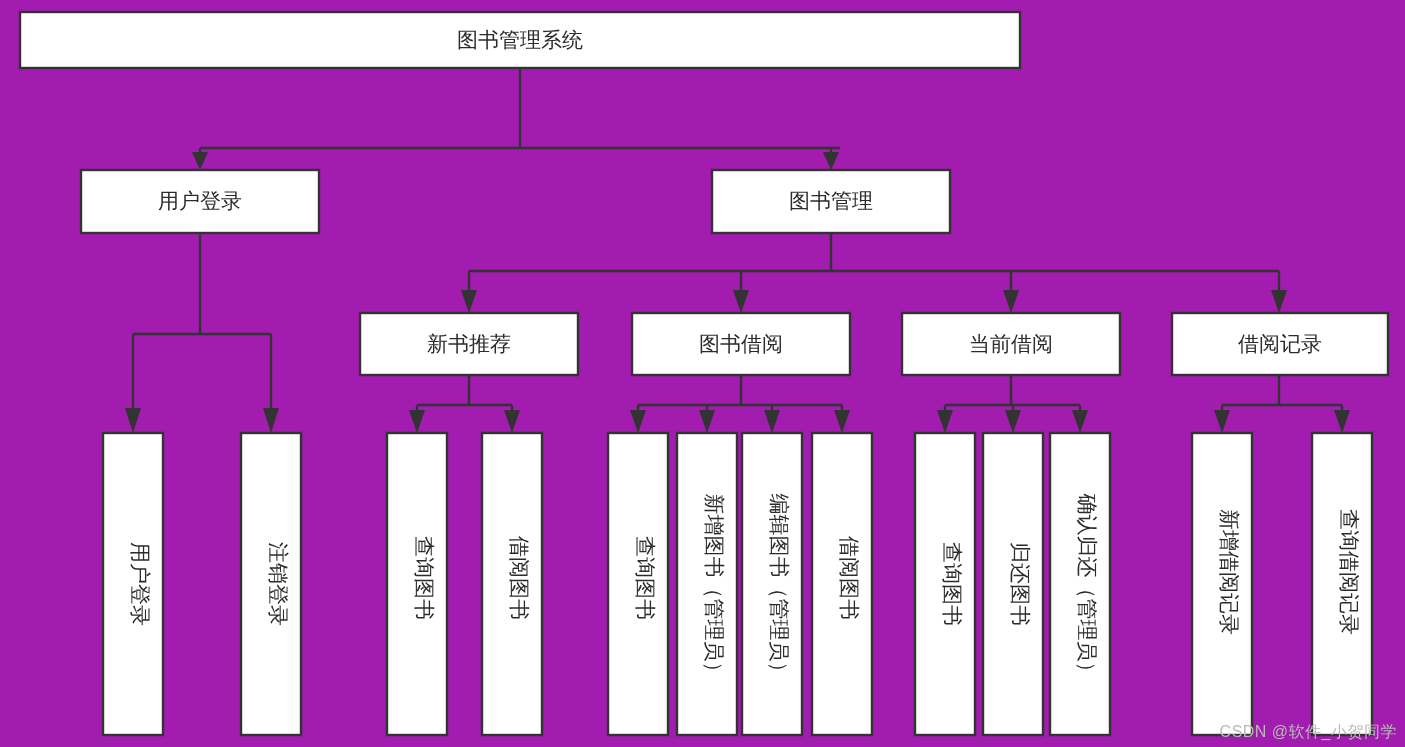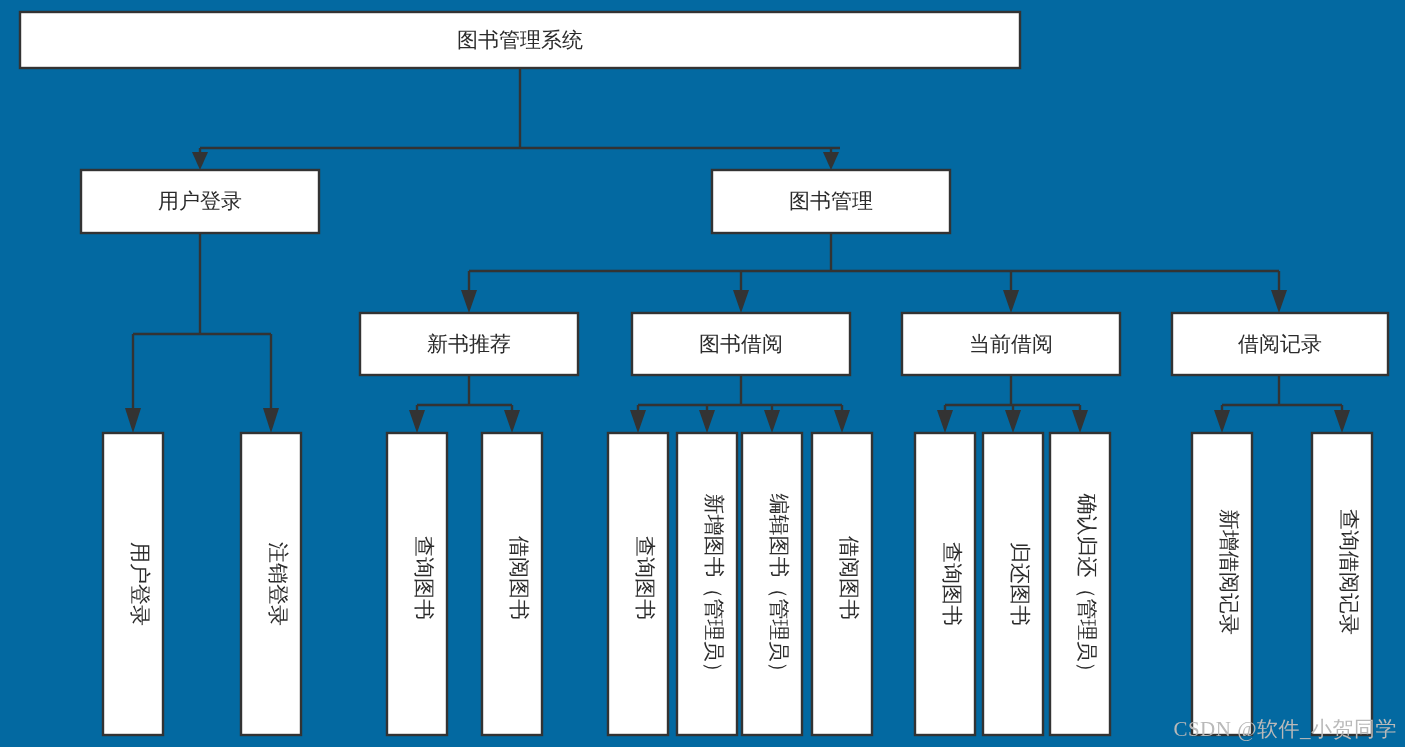--- a/index.html
+++ b/index.html
@@ -10,21 +10,21 @@
   body {
     width: 1405px;
     height: 747px;
     font-family: "DejaVu Sans", "Liberation Sans", sans-serif;
     overflow: hidden;
   }
   #diagram-root {
     position: relative;
     width: 1405px;
     height: 747px;
-    background: #0369a1;
+    background: #a21caf;
   }
   svg.diagram-svg {
     position: absolute;
     left: 0;
     top: 0;
     width: 1405px;
     height: 747px;
     display: block;
   }
   .node-box {
@@ -51,22 +51,22 @@
   .node-label-vertical {
     fill: #2b2b2b;
     font-family: "DejaVu Sans", "Liberation Sans", sans-serif;
     font-size: 21px;
     text-anchor: middle;
   }
   .watermark {
     position: absolute;
     right: 8px;
     bottom: 4px;
-    font-family: Liberation Serif, serif;
-    font-size: 21px;
+    font-family: Liberation Sans, sans-serif;
+    font-size: 16px;
     color: #b9b9b9;
     white-space: nowrap;
     letter-spacing: 0.5px;
   }
 </style>
 </head>
 <body>
 
 <div id="diagram-root">
 

